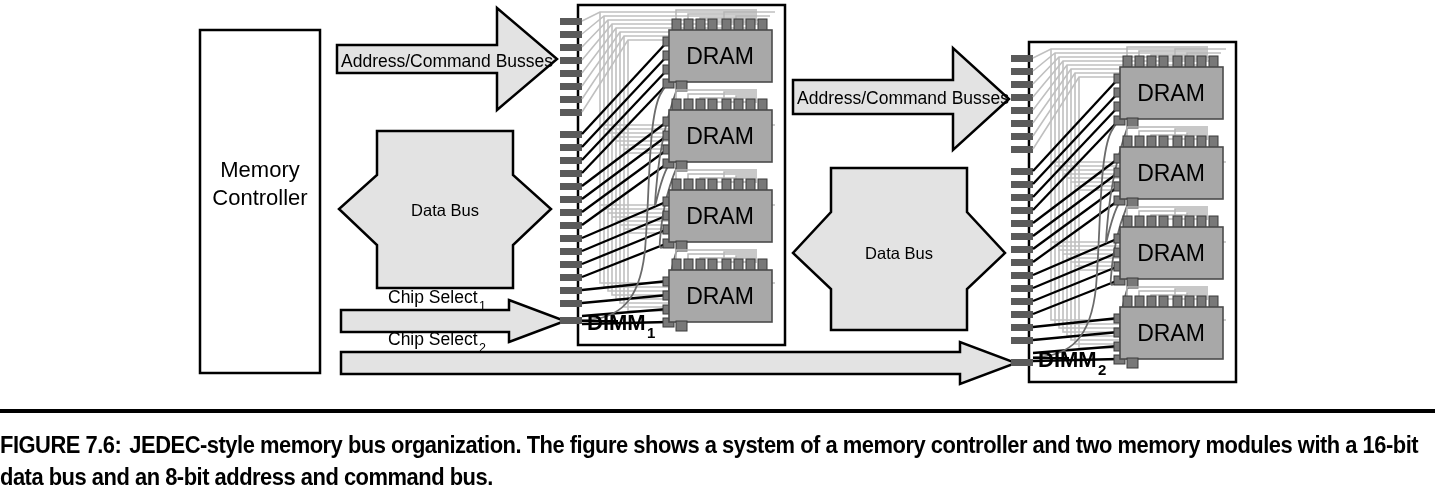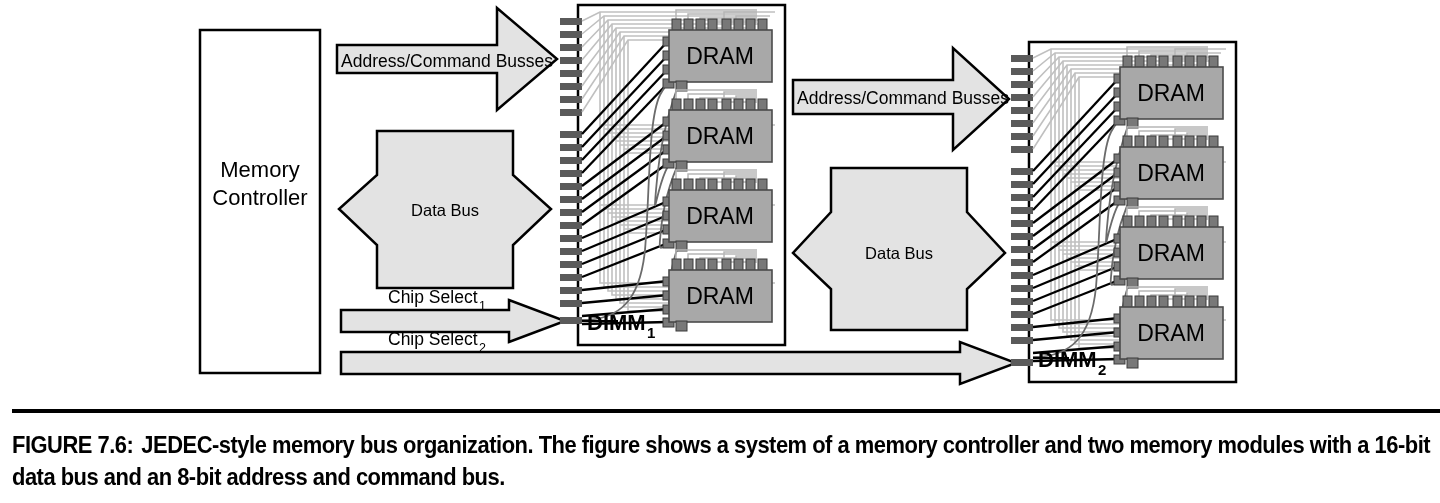--- a/index.html
+++ b/index.html
@@ -18,21 +18,21 @@
     width: 1440px;
     height: 503px;
   }
   #diagram-svg {
     position: absolute;
     left: 0;
     top: 0;
   }
   .caption-block {
     position: absolute;
-    left: 12px;
+    left: 0;
     top: 409px;
     width: 1201px;
   }
   .caption-rule {
     width: 1435px;
     height: 4px;
     background: #000000;
     margin: 0 0 0 0;
   }
   .caption-text {

